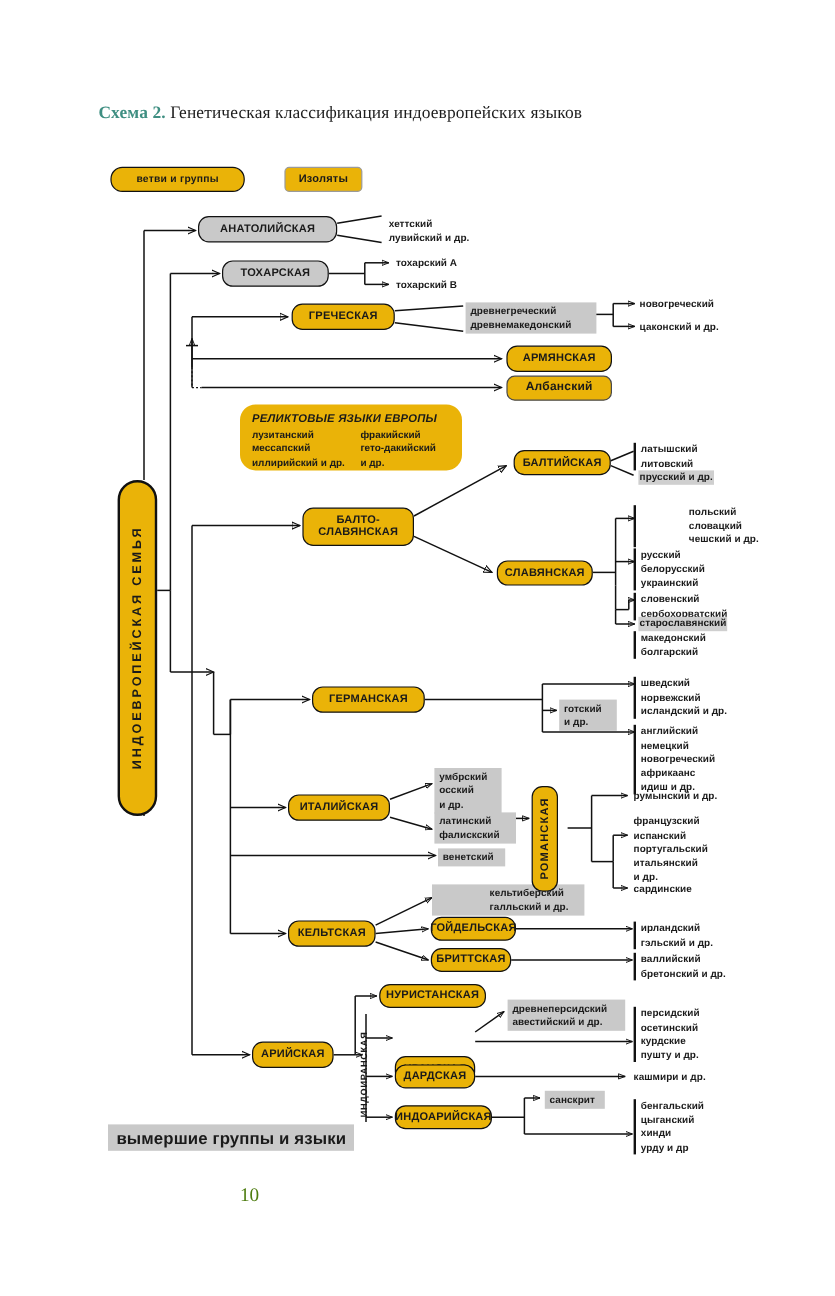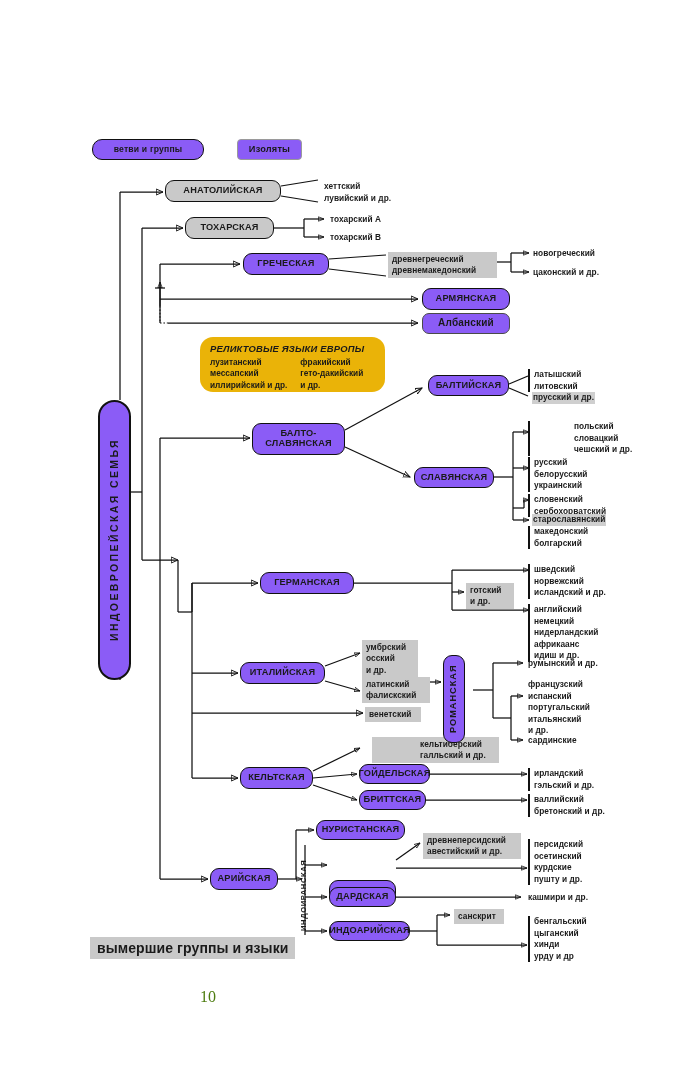--- a/index.html
+++ b/index.html
@@ -25,21 +25,21 @@
     font-family:"Liberation Serif","DejaVu Serif",serif;
     font-size:16px;color:#4d7c0f;margin-top:28px;
   }
 
   
   .node{
     position:absolute;box-sizing:border-box;
     display:flex;align-items:center;justify-content:center;
     text-align:center;line-height:1.05;
     font-weight:bold;font-size:9.2px;letter-spacing:.2px;
-    border:1.6px solid #111;border-radius:9px;background:#8b5cf6;
+    border:1.6px solid #111;border-radius:9px;background:#eab308;
     white-space:pre-line;z-index:6;
   }
   .node.gray{background:#c9c9c9;}
   .node.thin{border-width:1.1px;}
   .node.vert{
     writing-mode:vertical-rl;transform:rotate(180deg);
     line-height:1;letter-spacing:1px;
   }
   .node.trunk{
     font-size:10.5px;letter-spacing:2.4px;border-width:2.2px;border-radius:26px;
@@ -85,20 +85,23 @@
   svg.wires line, svg.wires path, svg.wires polyline{
     stroke:#111;stroke-width:1.25px;fill:none;
   }
   svg.wires .dotted{stroke-dasharray:1.6 1.8;stroke-width:1px;}
 </style>
 </head>
 <body>
 
 <div id="stage">
 
+  <div class="title">
+    <span class="num">Схема 2.</span><span class="rest"> Генетическая классификация индоевропейских языков</span>
+  </div>
 
   <svg class="wires" viewBox="0 0 696 1080">
     <defs>
       <marker id="ah" viewBox="0 0 10 10" refX="9" refY="5" markerWidth="6" markerHeight="6" orient="auto-start-reverse">
         <path d="M0,1 L9,5 L0,9 z" fill="#111" stroke="none"></path>
       </marker>
       <marker id="ahs" viewBox="0 0 10 10" refX="9" refY="5" markerWidth="5" markerHeight="5" orient="auto-start-reverse">
         <path d="M0,1.5 L9,5 L0,8.5 z" fill="#111" stroke="none"></path>
       </marker>
     </defs>
@@ -273,21 +276,21 @@
 болгарский</div>
 
   <div class="node" style="left:260px;top:572px;width:94px;height:22px;">ГЕРМАНСКАЯ</div>
   <div class="leaf bar" style="left:528px;top:564px;">шведский
 норвежский
 исландский и др.</div>
   <div class="chip" style="left:466px;top:583px;width:40px;">готский
 и др.</div>
   <div class="leaf bar" style="left:528px;top:604px;">английский
 немецкий
-нидерландский
+новогреческий
 африкаанс
 идиш и др.</div>
 
   <div class="node" style="left:240px;top:662px;width:85px;height:22px;">ИТАЛИЙСКАЯ</div>
   <div class="chip" style="left:362px;top:640px;width:48px;">умбрский
 осский
 и др.</div>
   <div class="chip" style="left:362px;top:677px;width:60px;">латинский
 фалискский</div>
   <div class="chip" style="left:365px;top:707px;width:48px;">венетский</div>
@@ -295,21 +298,21 @@
   <div class="node vert" style="left:443px;top:655px;width:22px;height:88px;">РОМАНСКАЯ</div>
   <div class="leaf" style="left:528px;top:658px;">румынский  и др.</div>
   <div class="leaf" style="left:528px;top:679px;">французский
 испанский
 португальский
 итальянский
 и др.</div>
   <div class="leaf" style="left:528px;top:735px;">сардинские</div>
 
   <div class="node" style="left:240px;top:767px;width:73px;height:22px;">КЕЛЬТСКАЯ</div>
-  <div class="chip" style="left:372px;top:737px;width:75px;padding-left:48px;">кельтиберский
+  <div class="chip" style="left:360px;top:737px;width:75px;padding-left:48px;">кельтиберский
 галльский и др.</div>
   <div class="node" style="left:359px;top:764px;width:71px;height:20px;">ГОЙДЕЛЬСКАЯ</div>
   <div class="leaf bar" style="left:528px;top:768px;">ирландский
 гэльский и др.</div>
   <div class="node" style="left:359px;top:790px;width:67px;height:20px;">БРИТТСКАЯ</div>
   <div class="leaf bar" style="left:528px;top:794px;">валлийский
 бретонский и др.</div>
 
   <div class="node" style="left:210px;top:868px;width:68px;height:22px;">АРИЙСКАЯ</div>
   <div style="position:absolute;left:297px;top:845px;width:13px;height:100px;

